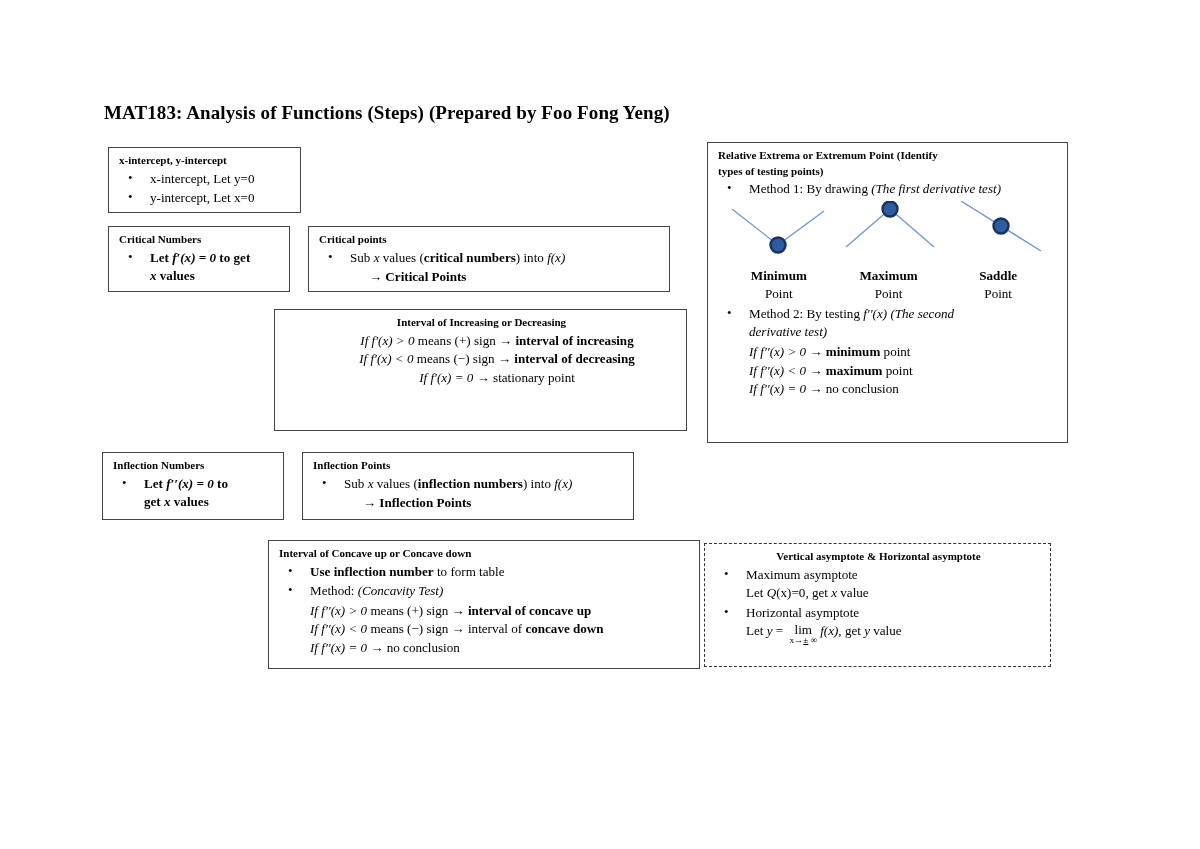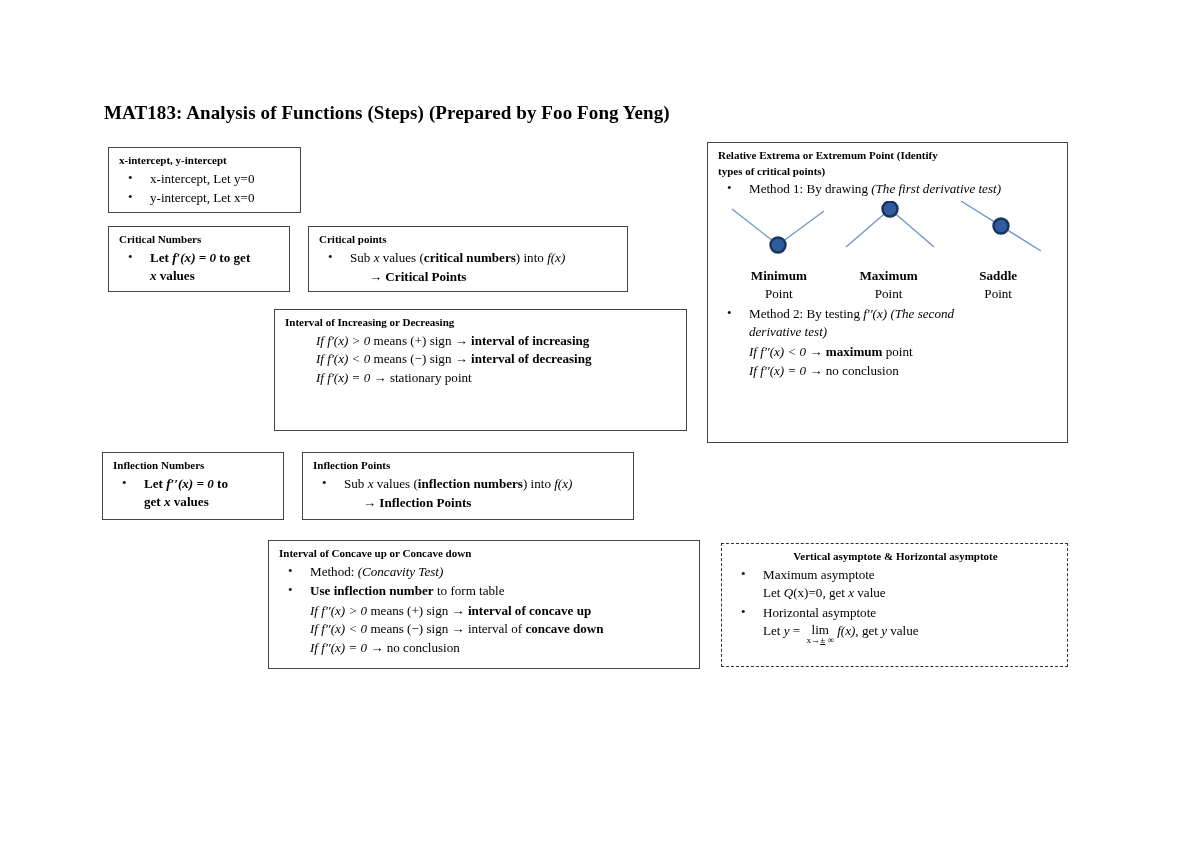--- a/index.html
+++ b/index.html
@@ -78,27 +78,27 @@
   .indent-arrow {
     padding-left: 50px;
   }
   b { font-weight: bold; }
   i, .ital { font-style: italic; }
   .mathvar { font-style: italic; font-family: "Liberation Serif", serif; }
 
   
   #box-intercept   { left: 108px; top: 147px;  width: 193px; height: 66px; }
   #box-crit-num    { left: 108px; top: 226px;  width: 182px; height: 66px; }
-  #box-crit-pts    { left: 308px; top: 226px;  width: 320px; height: 66px; }
-  #box-incdec      { left: 274px; top: 309px;  width: 413px; height: 122px; }
+  #box-crit-pts    { left: 308px; top: 226px;  width: 362px; height: 66px; }
+  #box-incdec      { left: 274px; top: 309px;  width: 413px; height: 122px; text-align: center; }
   #box-infl-num    { left: 102px; top: 452px;  width: 182px; height: 68px; }
   #box-infl-pts    { left: 302px; top: 452px;  width: 332px; height: 68px; }
   #box-concavity   { left: 268px; top: 540px;  width: 432px; height: 129px; }
   #box-extrema     { left: 707px; top: 142px;  width: 361px; height: 301px; }
-  #box-asymptote   { left: 721px; top: 543px;  width: 347px; height: 124px; }
+  #box-asymptote   { left: 704px; top: 543px;  width: 347px; height: 124px; }
 
   
   .extrema-figure {
     position: relative;
     height: 104px;
     margin-top: 2px;
   }
   .extrema-figure svg {
     position: absolute;
     left: 0;
@@ -186,34 +186,34 @@
     <div class="box-title">Inflection Points</div>
     <ul class="bullets">
       <li><span>Sub </span><span class="mathvar">x</span><span> values (</span><b>inflection numbers</b><span>) into </span><span class="mathvar">f(x)</span></li>
     </ul>
     <div class="indent-arrow"><b>→   Inflection Points</b></div>
   </div>
 
   <div class="box" id="box-concavity">
     <div class="box-title">Interval of Concave up or Concave down</div>
     <ul class="bullets">
+      <li><b>Use inflection number</b><span> to form table</span></li>
       <li><span>Method: </span><i>(Concavity Test)</i></li>
-      <li><b>Use inflection number</b><span> to form table</span></li>
     </ul>
     <div class="sub">
       <div class="nowrap"><span class="mathvar">If f′′(x) &gt; 0</span><span> means (+) sign → </span><b>interval of concave up</b></div>
       <div class="nowrap"><span class="mathvar">If f′′(x) &lt; 0</span><span> means (−) sign → </span><span>interval of </span><b>concave down</b></div>
       <div class="nowrap"><span class="mathvar">If f′′(x) = 0</span><span> → </span><span>no conclusion</span></div>
     </div>
   </div>
 
   <div class="box" id="box-extrema">
     <div class="box-title wrap">
       <span>Relative Extrema or Extremum Point (Identify</span><br>
-      <span>types of critical points)</span>
+      <span>types of testing points)</span>
     </div>
     <ul class="bullets">
       <li><span>Method 1: By drawing </span><i>(The first derivative test)</i></li>
     </ul>
 
     <div class="extrema-figure">
       <svg width="345" height="70" viewBox="0 0 345 70">
 
         <g>
           <line x1="14" y1="8" x2="60" y2="44" stroke="#6E95C8" stroke-width="1.3"></line>
@@ -245,20 +245,21 @@
           <span class="lab-top">Saddle</span>
           <span class="lab-bot">Point</span>
         </div>
       </div>
     </div>
 
     <ul class="bullets">
       <li><span>Method 2: By testing </span><span class="mathvar">f′′(x)</span><i> (The second</i><br><i>derivative test)</i></li>
     </ul>
     <div class="sub">
+      <div class="nowrap"><span class="mathvar">If f′′(x) &gt; 0</span><span> → </span><b>minimum</b><span> point</span></div>
       <div class="nowrap"><span class="mathvar">If f′′(x) &lt; 0</span><span> → </span><b>maximum</b><span> point</span></div>
       <div class="nowrap"><span class="mathvar">If f′′(x) = 0</span><span> → </span><span>no conclusion</span></div>
     </div>
   </div>
 
   <div class="box dashed" id="box-asymptote">
     <div class="box-title centered">Vertical asymptote &amp; Horizontal asymptote</div>
     <ul class="bullets">
       <li>
         <span>Maximum asymptote</span><br>

